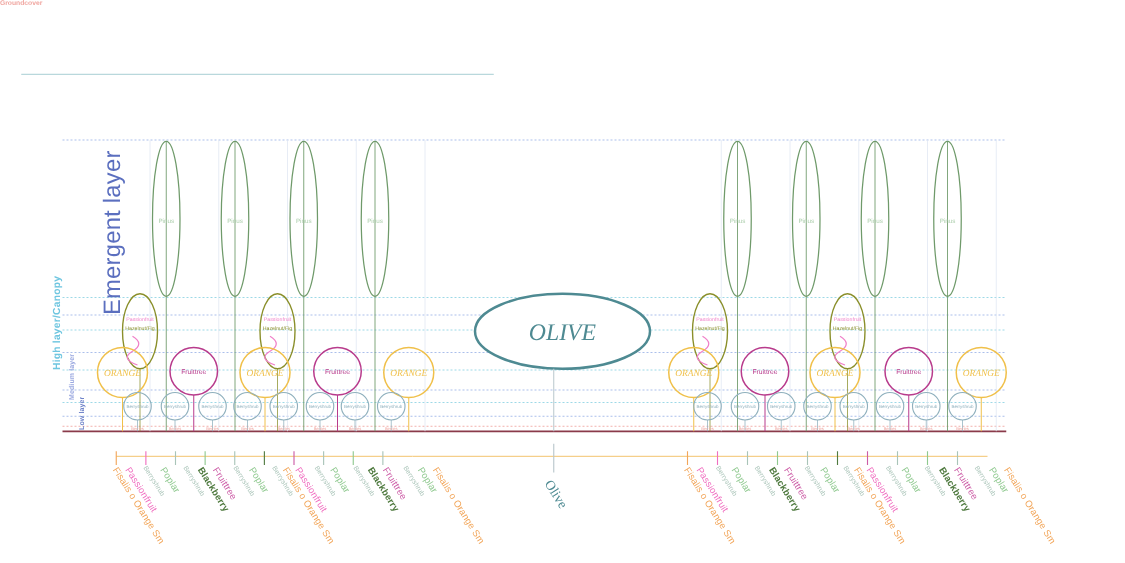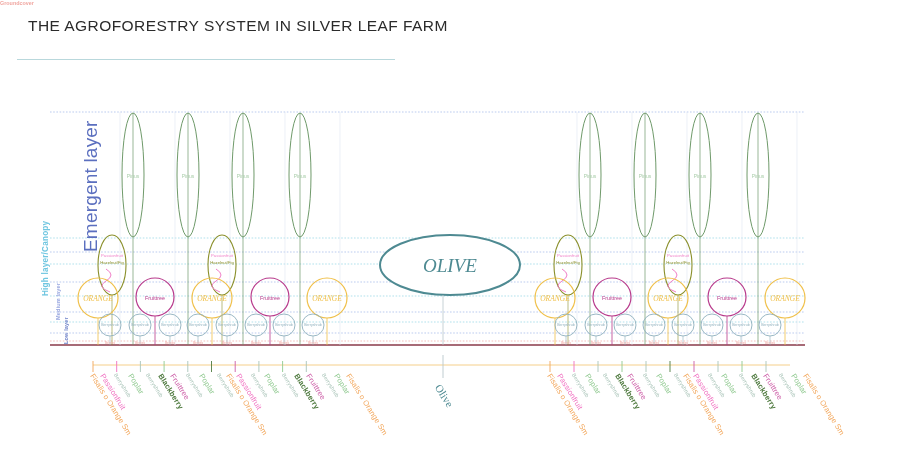--- a/index.html
+++ b/index.html
@@ -59,21 +59,20 @@
   .olive-foot{
     position:absolute;transform-origin:0 0;white-space:nowrap;
     font-size:11px;color:#4e8a92;font-family:"Liberation Serif",serif;
   }
 </style>
 </head>
 <body>
 
 <div class="stage">
 
-  <div class="title">THE AGROFORESTRY SYSTEM IN SILVER LEAF FARM</div>
   <div class="title-rule"></div>
 
   <svg class="scene" viewBox="0 0 900 450" xmlns="http://www.w3.org/2000/svg">
     <g id="guides">
         <line x1="50" y1="112" x2="805" y2="112" stroke="#9fb6e8" stroke-width="0.7" stroke-dasharray="1.6 1.6"></line>
         <line x1="50" y1="238" x2="805" y2="238" stroke="#8fd4e4" stroke-width="0.7" stroke-dasharray="1.6 1.6"></line>
         <line x1="50" y1="252" x2="805" y2="252" stroke="#9fb6e8" stroke-width="0.7" stroke-dasharray="1.6 1.6"></line>
         <line x1="50" y1="264" x2="805" y2="264" stroke="#8fd4e4" stroke-width="0.7" stroke-dasharray="1.6 1.6"></line>
         <line x1="50" y1="282" x2="805" y2="282" stroke="#9fb6e8" stroke-width="0.7" stroke-dasharray="1.6 1.6"></line>
         <line x1="50" y1="296" x2="805" y2="296" stroke="#8fd4e4" stroke-width="0.7" stroke-dasharray="1.6 1.6"></line>

